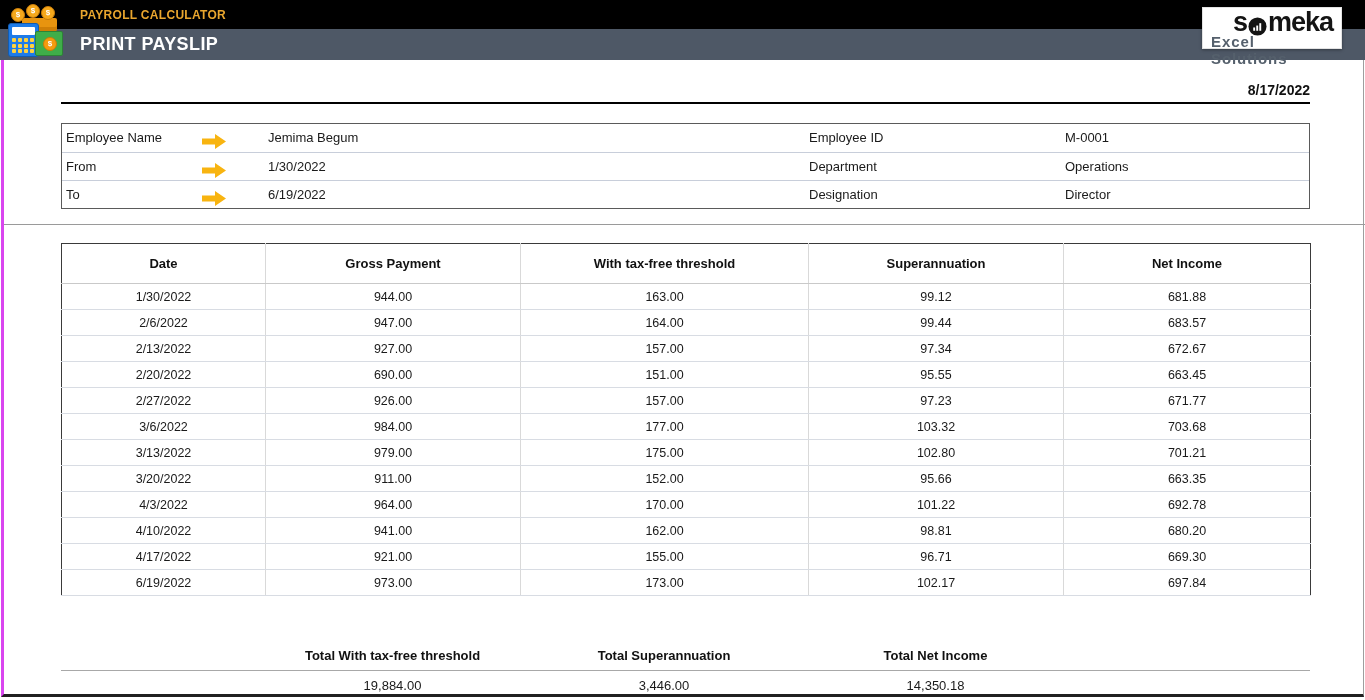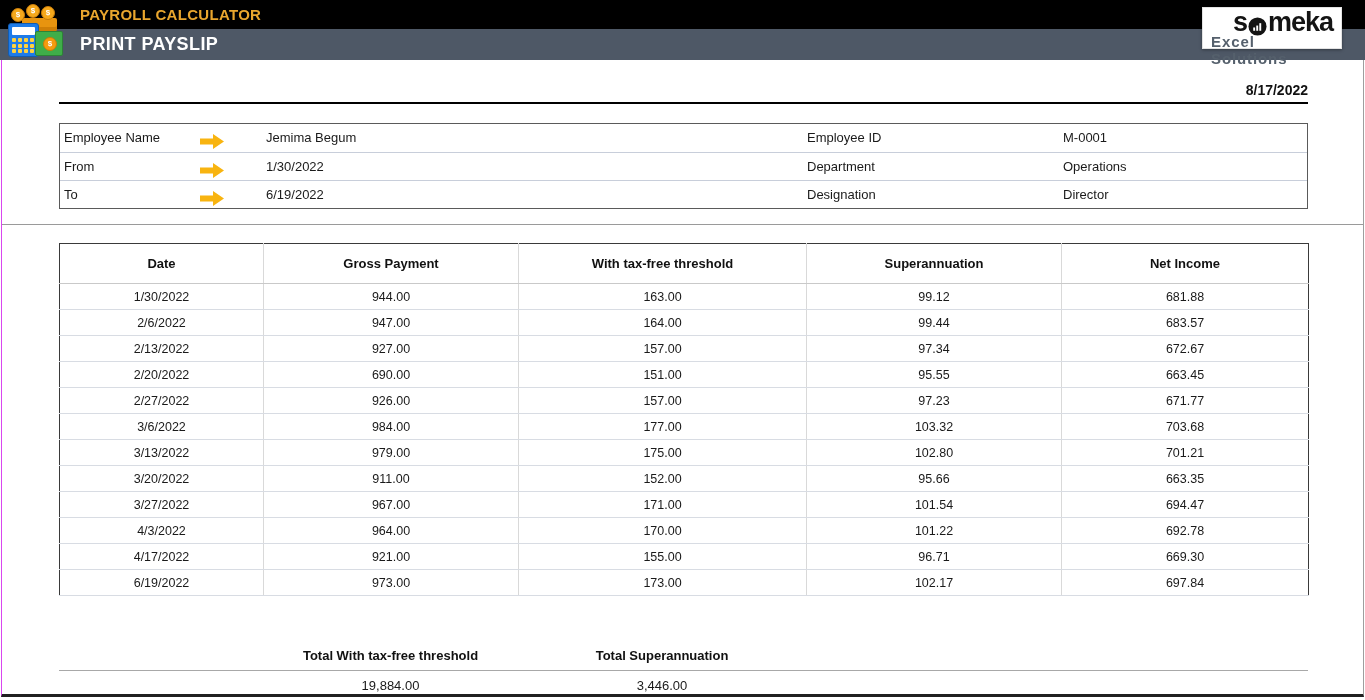--- a/index.html
+++ b/index.html
@@ -4,21 +4,21 @@
 <style>
   * { margin:0; padding:0; box-sizing:border-box; }
   body { font-family:"Liberation Sans","DejaVu Sans",sans-serif; background:#fff; }
   .page { position:relative; width:1365px; height:700px; overflow:hidden; background:#fff; }
 
   
   .header { position:relative; width:100%; height:60px; }
   .bar-top { height:29px; background:#000; }
   .bar-bottom { height:31px; background:#4E5866; }
   .app-title { position:absolute; top:0; left:80px; height:29px; line-height:30px;
-               font-size:15px; font-weight:bold; color:#E9A62E; letter-spacing:.3px; }
+               font-size:12px; font-weight:bold; color:#E9A62E; letter-spacing:.3px; }
   .page-title { position:absolute; top:29px; left:80px; height:29px; line-height:31px;
                 font-size:18px; font-weight:bold; color:#fff; letter-spacing:.4px; }
 
   
   .app-icon { position:absolute; top:3px; left:8px; width:56px; height:55px; z-index:6; }
   .coin { position:absolute; width:14px; height:14px; border-radius:50%; background:#F5A81C;
           border:1.5px solid #C87B08; color:#fff; font-size:8px; font-weight:bold;
           text-align:center; line-height:11px; }
   .stack { position:absolute; left:14px; top:15px; width:35px; height:13px; background:#E8940F;
            border-radius:2px; box-shadow:inset 0 -4px 0 #D07F06; }
@@ -38,21 +38,21 @@
   .logo { position:absolute; top:7px; right:23px; width:140px; height:42px; background:#fff;
           border:1px solid #E3E3E3; box-shadow:0 1px 3px rgba(0,0,0,.35); z-index:6;
           display:flex; flex-direction:column; align-items:flex-end; padding:1px 8px 2px 8px; }
   .brand { font-size:27px; font-weight:600; color:#141414; letter-spacing:-1px; line-height:26px;
            display:flex; align-items:center; }
   .o-icon { display:inline-block; width:19px; height:19px; margin:3px 1px 0 1px; }
   .tagline { font-size:15px; font-weight:bold; color:#55606C; letter-spacing:.9px; margin-top:-2px; }
 
   
   .content { position:relative; margin:0 1px; width:1363px; height:637px; background:#fff;
-             border-left:1px solid #d946ef; border-right:1px solid #9E9E9E;
+             border-left:3px solid #d946ef; border-right:1px solid #9E9E9E;
              border-bottom:3px solid #202020; }
 
   .report-date-row { position:absolute; top:20px; left:57px; width:1249px; height:24px;
                      border-bottom:2.5px solid #000; text-align:right; font-size:14px;
                      font-weight:600; line-height:20px; color:#111; }
 
   .info-panel { position:absolute; top:63px; left:57px; width:1249px; border:1px solid #5A5A5A; background:#fff; }
   .info-row { position:relative; height:28px; font-size:13px; color:#1a1a1a; }
   .info-row + .info-row { border-top:1px solid #C8CEDA; }
   .info-row span { position:absolute; line-height:28px; white-space:nowrap; }
@@ -244,34 +244,34 @@
               <td>701.21</td>
             </tr>
             <tr>
               <td>3/20/2022</td>
               <td>911.00</td>
               <td>152.00</td>
               <td>95.66</td>
               <td>663.35</td>
             </tr>
             <tr>
-              <td>3/27/2022</td>
-              <td>967.00</td>
-              <td>171.00</td>
-              <td>101.54</td>
-              <td>694.47</td>
-            </tr>
-            <tr>
               <td>4/3/2022</td>
               <td>964.00</td>
               <td>170.00</td>
               <td>101.22</td>
               <td>692.78</td>
             </tr>
             <tr>
+              <td>4/10/2022</td>
+              <td>941.00</td>
+              <td>162.00</td>
+              <td>98.81</td>
+              <td>680.20</td>
+            </tr>
+            <tr>
               <td>4/17/2022</td>
               <td>921.00</td>
               <td>155.00</td>
               <td>96.71</td>
               <td>669.30</td>
             </tr>
             <tr>
               <td>6/19/2022</td>
               <td>973.00</td>
               <td>173.00</td>
@@ -280,23 +280,25 @@
             </tr>
           </tbody>
       </table>
     </div>
 
     <div class="totals">
       <div class="tgrid tlabels">
         <div></div>
         <div>Total With tax-free threshold</div>
         <div>Total Superannuation</div>
+        <div>Total Net Income</div>
       </div>
       <div class="totals-rule"></div>
       <div class="tgrid tvalues">
         <div></div>
         <div>19,884.00</div>
         <div>3,446.00</div>
+        <div>14,350.18</div>
       </div>
     </div>
 
   </div>
 </div>
 
 </body></html>

